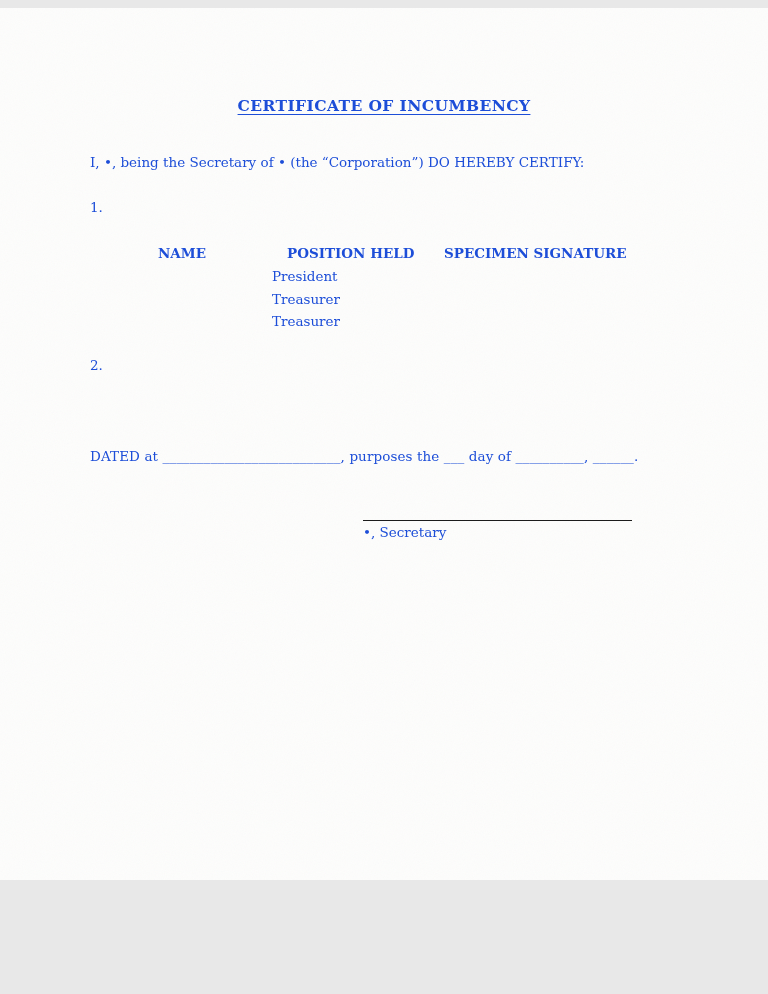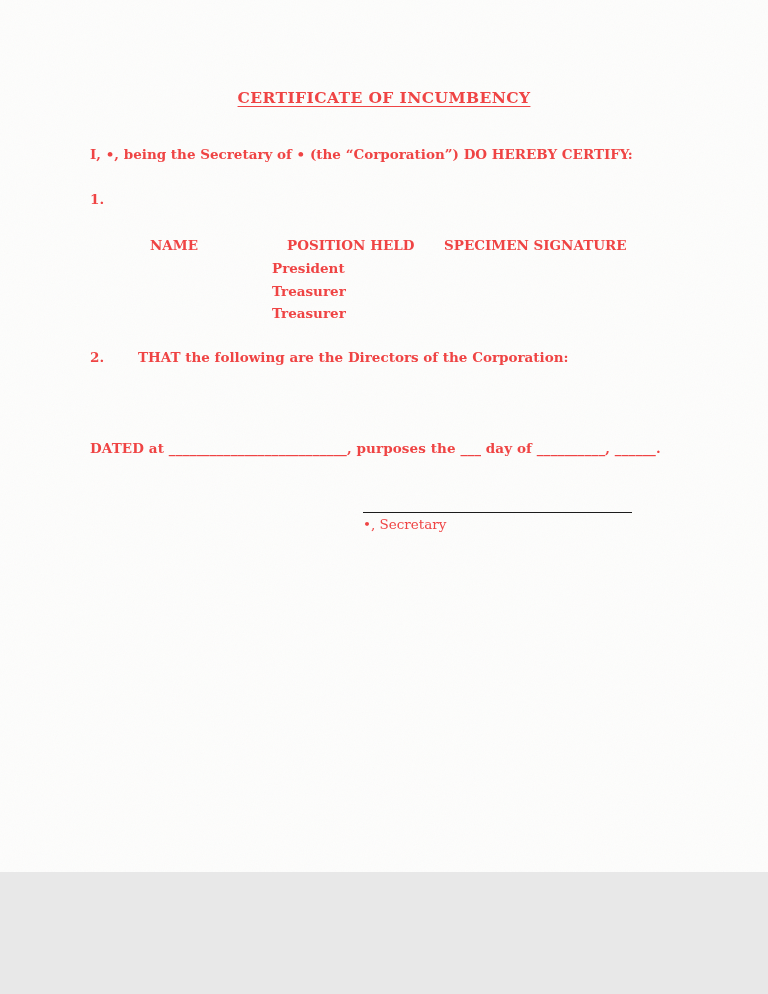--- a/index.html
+++ b/index.html
@@ -4,53 +4,53 @@
 <style>
   html, body {
     margin: 0;
     padding: 0;
     background: #e8e8e8;
   }
   .page {
     position: relative;
     width: 768px;
     height: 872px;
-    margin: 0 auto;
+    margin: 8px auto;
     background: #fdfdfc;
-    color: #ef4444;
+    color: #1d4ed8;
     font-family: "DejaVu Serif", "Liberation Serif", serif;
     font-size: 13.5px;
     overflow: hidden;
   }
   .noise {
     position: absolute;
     inset: 0;
     width: 100%;
     height: 100%;
     opacity: 0.035;
     pointer-events: none;
   }
-  .abs { position: absolute; white-space: nowrap; font-weight: bold; }
+  .abs { position: absolute; white-space: nowrap; }
   .title {
     top: 88px;
     left: 0;
     width: 768px;
     text-align: center;
     font-size: 15.5px;
     font-weight: bold;
     letter-spacing: 0.4px;
     text-decoration: underline;
     text-underline-offset: 3px;
     white-space: nowrap;
   }
   .intro   { top: 146px; left: 90px; }
   .num1    { top: 191px; left: 90px; }
   .text1   { top: 191px; left: 138px; }
   .hdr     { top: 237px; font-weight: bold; }
-  .hdr-name      { left: 150px; }
+  .hdr-name      { left: 158px; }
   .hdr-position  { left: 287px; }
   .hdr-signature { left: 444px; }
   .row       { left: 272px; }
   .row-president { top: 260px; text-align: center; }
   .row-secretary { top: 283px; }
   .row-treasurer { top: 305px; }
   .num2    { top: 349px; left: 90px; }
   .text2   { top: 349px; left: 138px; }
   .dated   { top: 440px; left: 90px; }
   .dated span { letter-spacing: 0.1px; }
@@ -87,21 +87,20 @@
 
   <div class="abs hdr hdr-name">NAME</div>
   <div class="abs hdr hdr-position">POSITION HELD</div>
   <div class="abs hdr hdr-signature">SPECIMEN SIGNATURE</div>
 
   <div class="abs row row-president">President</div>
   <div class="abs row row-secretary">Treasurer</div>
   <div class="abs row row-treasurer">Treasurer</div>
 
   <div class="abs num2">2.</div>
-  <div class="abs text2">THAT the following are the Directors of the Corporation:</div>
 
   <div class="abs dated">
     <span>DATED at </span><span>__________________________</span><span>, purposes the </span><span>___</span><span> day of </span><span>__________</span><span>, </span><span>______</span><span>.</span>
   </div>
 
   <div class="abs sig-rule"></div>
   <div class="abs sig-name">•, Secretary</div>
 
 </div>
 

